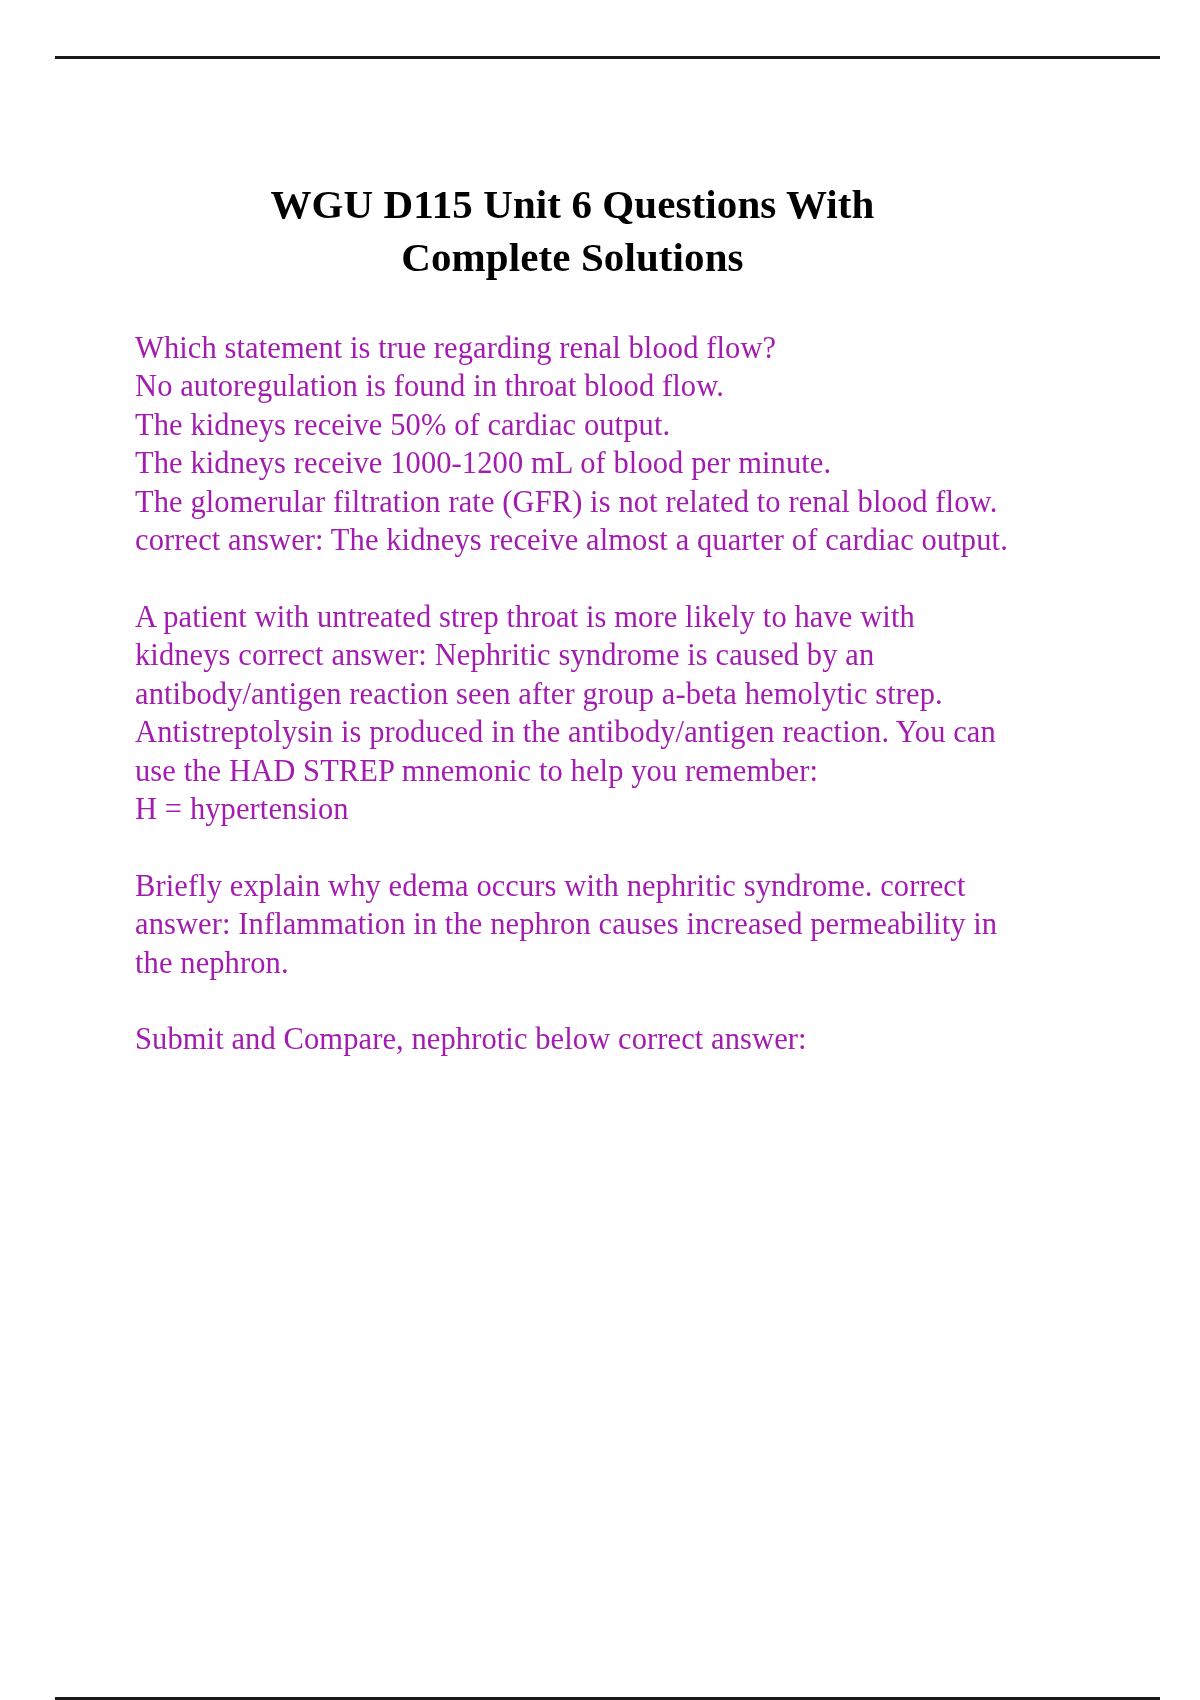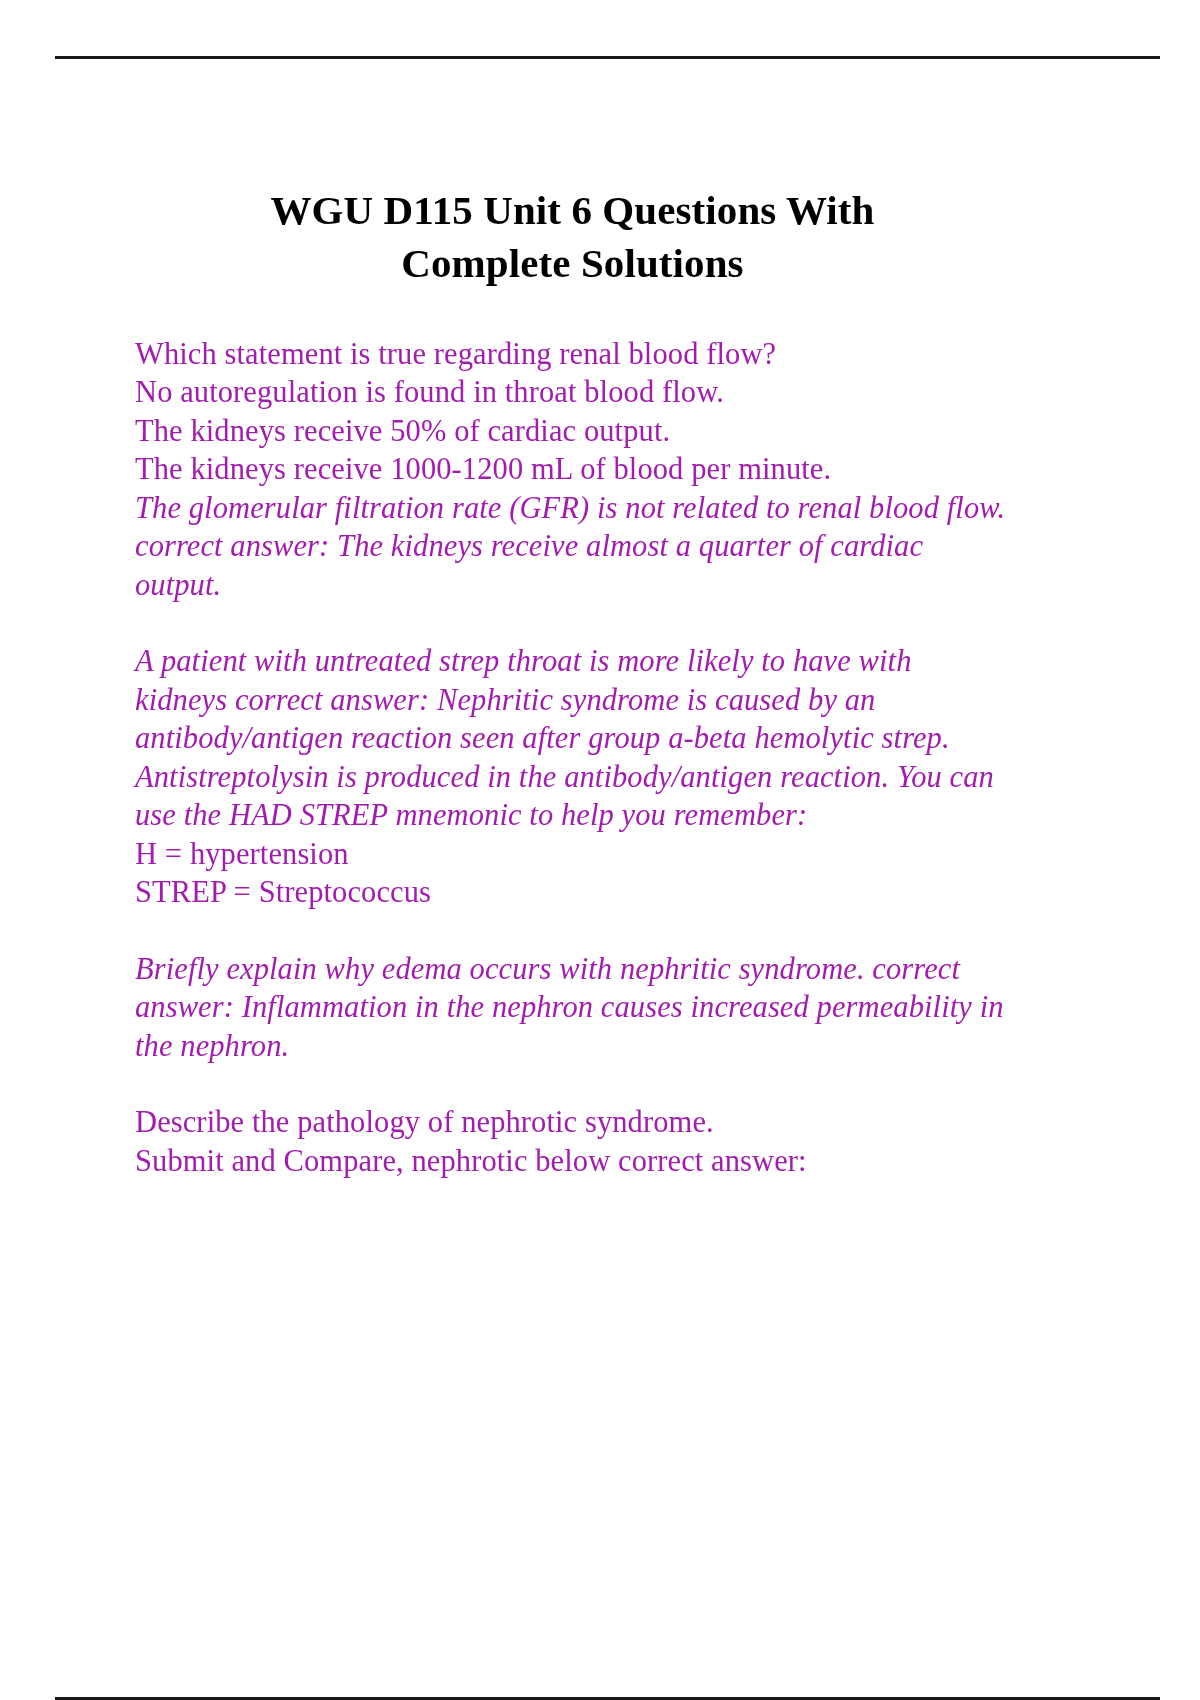--- a/index.html
+++ b/index.html
@@ -31,21 +31,21 @@
     width: 1105px;
     height: 3px;
     background: #1a1a1a;
   }
   .rule.top    { top: 56px; }
   .rule.bottom { top: 1697px; }
 
   .content {
     position: absolute;
     left: 135px;
-    top: 184px;
+    top: 178px;
     width: 875px;
   }
 
   .doc-title {
     font-size: 41px;
     font-weight: bold;
     line-height: 1.30;
     text-align: center;
     letter-spacing: 0.1px;
     margin: 0 0 0 0;
@@ -67,21 +67,20 @@
     font-size: 30.5px;
     line-height: 38.5px;
     letter-spacing: 0.1px;
     white-space: pre-wrap;
     color: #a21caf;
   }
 
   
   .line.wrap {
     white-space: normal;
-    font-style: italic;
   }
 </style>
 </head>
 <body>
 
 <div class="page">
 
   <div class="rule top"></div>
 
   <div class="content">
@@ -97,29 +96,27 @@
         <div class="line">Which statement is true regarding renal blood flow?</div>
         <div class="line">No autoregulation is found in throat blood flow.</div>
         <div class="line">The kidneys receive 50% of cardiac output.</div>
         <div class="line">The kidneys receive 1000-1200 mL of blood per minute.</div>
         <div class="line wrap">The glomerular filtration rate (GFR) is not related to renal blood flow. correct answer:  The kidneys receive almost a quarter of cardiac output.</div>
       </div>
 
       <div class="block">
         <div class="line wrap">A patient with untreated strep throat is more likely to have with kidneys correct answer:  Nephritic syndrome is caused by an antibody/antigen reaction seen after group a-beta hemolytic strep. Antistreptolysin is produced in the antibody/antigen reaction. You can use the HAD STREP mnemonic to help you remember:</div>
         <div class="line">H = hypertension</div>
-        <div class="line">STREP = Streptococcus</div>
       </div>
 
       <div class="block">
         <div class="line wrap">Briefly explain why edema occurs with nephritic syndrome. correct answer:  Inflammation in the nephron causes increased permeability in the nephron.</div>
       </div>
 
       <div class="block">
-        <div class="line">Describe the pathology of nephrotic syndrome.</div>
         <div class="line">Submit and Compare, nephrotic below correct answer:</div>
       </div>
 
     </div>
   </div>
 
   <div class="rule bottom"></div>
 
 </div>
 

